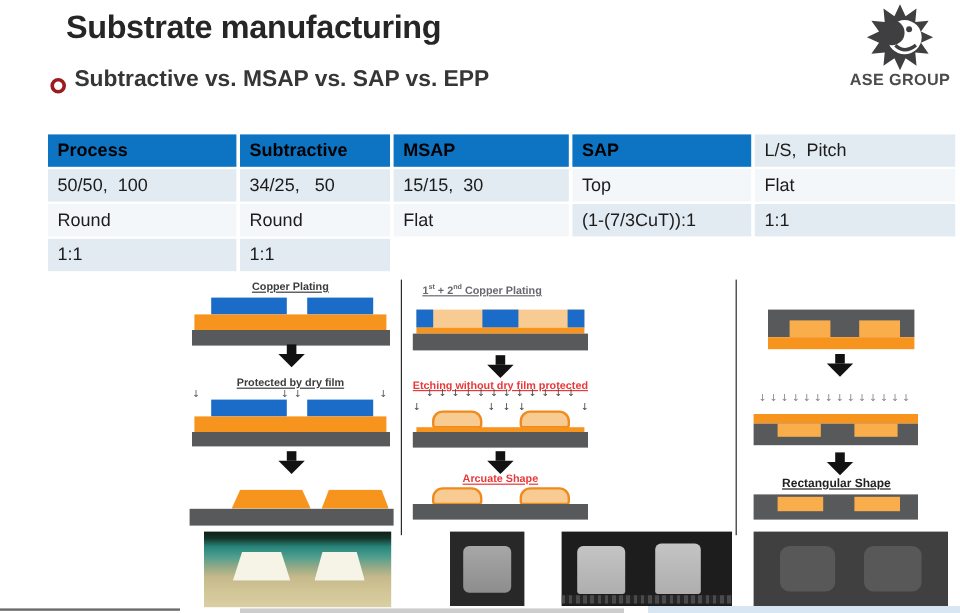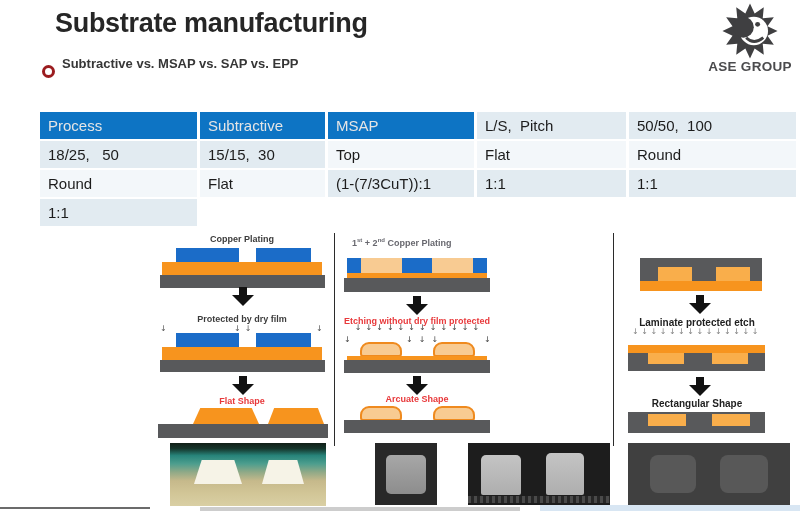--- a/index.html
+++ b/index.html
@@ -2,49 +2,49 @@
 <html><head>
 <meta charset="utf-8">
 <style>
   html,body{margin:0;padding:0;background:#fff;}
   .slide{position:relative;width:800px;height:511px;background:#ffffff;overflow:hidden;
          font-family:"Liberation Sans",sans-serif;}
 
   
   .title{position:absolute;left:55px;top:8px;font-size:27px;font-weight:bold;color:#262626;letter-spacing:-0.3px;}
   .subtitle-bullet{position:absolute;left:42px;top:65px;width:7px;height:7px;border:3px solid #9b1c1f;border-radius:50%;}
-  .subtitle{position:absolute;left:62px;top:56px;font-size:13px;font-weight:bold;color:#363636;}
+  .subtitle{position:absolute;left:62px;top:56px;font-size:19px;font-weight:bold;color:#363636;}
 
   
   .logo-svg{position:absolute;left:712px;top:2px;}
   .logo-text{position:absolute;left:700px;top:59px;width:100px;text-align:center;
              font-size:13.5px;font-weight:bold;color:#4b4b4d;letter-spacing:0.3px;}
 
   
   .ptable{position:absolute;left:40px;top:112px;width:756px;display:grid;
           grid-template-columns:157px 125px 146px 149px auto;grid-auto-rows:27px;
           column-gap:3px;row-gap:2px;background:#fff;}
-  .th{background:#0d74c4;color:#e5e5e5;font-size:15px;font-weight:normal;line-height:27px;padding-left:8px;white-space:pre;}
+  .th{background:#0d74c4;color:#000000;font-size:15px;font-weight:bold;line-height:27px;padding-left:8px;white-space:pre;}
   .td{font-size:15px;color:#1c1c1c;line-height:27px;padding-left:8px;white-space:pre;background:#f3f7fa;}
   .td.alt{background:#e2ebf1;}
 
   
   .vdiv{position:absolute;width:1px;background:#2b2b2b;top:233px;height:213px;}
 
   
   .bar{position:absolute;}
   .orange{background:#f7941e;}
   .peach{background:#f8cb92;}
   .blue{background:#1b6cc8;}
   .grayl{background:#58595b;}
   .lorange{background:#f9ae4b;}
   .trap{position:absolute;background:#f7941e;-webkit-clip-path:polygon(11% 0,89% 0,100% 100%,0 100%);clip-path:polygon(11% 0,89% 0,100% 100%,0 100%);}
   .rshape{position:absolute;background:#f8cb92;border:2px solid #ef8a1e;border-radius:9px 9px 3px 3px;box-sizing:border-box;}
 
-  .dlabel{position:absolute;font-size:9px;font-weight:bold;color:#3c3c3c;text-align:center;white-space:pre;}
+  .dlabel{position:absolute;font-size:9px;font-weight:bold;color:#3c3c3c;text-align:center;white-space:pre;text-decoration:underline;}
   .dlabel.red{color:#e8393b;}
   .dlabel.gray{color:#68686f;text-align:left;}
   .dlabel.big{font-size:10px;color:#1f1f1f;}
   sup{font-size:6px;}
 
   .big-arrow{position:absolute;width:22px;display:flex;flex-direction:column;align-items:center;}
   .big-arrow .stem{width:8px;height:8px;background:#121212;}
   .big-arrow .head{width:0;height:0;border-left:11px solid transparent;border-right:11px solid transparent;border-top:11px solid #121212;}
 
   .sarr{position:absolute;font-family:"DejaVu Sans",sans-serif;font-size:8px;color:#555;letter-spacing:4px;text-align:center;}
@@ -86,24 +86,25 @@
   </svg>
   <div class="logo-text">ASE GROUP</div>
 
   <span class="subtitle-bullet"></span>
   <div class="subtitle">Subtractive vs. MSAP vs. SAP vs. EPP</div>
 
   <div class="ptable">
     <div class="th">Process</div>
     <div class="th">Subtractive</div>
     <div class="th">MSAP</div>
+    <div class="th">SAP</div>
 
     <div class="td alt">L/S,  Pitch</div>
     <div class="td alt">50/50,  100</div>
-    <div class="td alt">18/25,   50</div>
+    <div class="td alt">34/25,   50</div>
     <div class="td alt">15/15,  30</div>
 
     <div class="td">Top</div>
     <div class="td">Flat</div>
     <div class="td">Round</div>
     <div class="td">Round</div>
     <div class="td">Flat</div>
 
     <div class="td alt">(1-(7/3CuT)):1</div>
     <div class="td alt">1:1</div>
@@ -128,21 +129,20 @@
   <span class="sarr" style="left:234px;top:324px;">↓↓</span>
   <span class="sarr" style="left:316px;top:324px;">↓</span>
   <div class="bar blue" style="left:176px;top:333px;width:63px;height:14px;"></div>
   <div class="bar blue" style="left:256px;top:333px;width:55px;height:14px;"></div>
   <div class="bar orange" style="left:162px;top:347px;width:160px;height:13px;"></div>
   <div class="bar grayl" style="left:160px;top:360px;width:165px;height:12px;"></div>
   <div class="big-arrow" style="left:232px;top:376px;">
       <i class="stem"></i>
       <i class="head"></i>
     </div>
-  <div class="dlabel red" style="left:152px;top:396px;width:180px;">Flat Shape</div>
   <div class="trap" style="left:193px;top:408px;width:66px;height:16px;"></div>
   <div class="trap" style="left:268px;top:408px;width:56px;height:16px;"></div>
   <div class="bar grayl" style="left:158px;top:424px;width:170px;height:14px;"></div>
 
   <div class="dlabel gray" style="left:352px;top:237px;width:160px;"><span>1</span><sup>st</sup><span> + 2</span><sup>nd</sup><span> Copper Plating</span></div>
   <div class="bar peach" style="left:347px;top:258px;width:140px;height:15px;">
     <div class="bar blue" style="left:0;top:0;width:14px;height:15px;"></div>
     <div class="bar blue" style="left:55px;top:0;width:30px;height:15px;"></div>
     <div class="bar blue" style="right:0;top:0;width:14px;height:15px;"></div>
   </div>
@@ -172,21 +172,20 @@
 
   <div class="bar grayl" style="left:640px;top:258px;width:122px;height:23px;">
     <div class="bar lorange" style="left:18px;bottom:0;width:34px;height:14px;"></div>
     <div class="bar lorange" style="left:76px;bottom:0;width:34px;height:14px;"></div>
   </div>
   <div class="bar orange" style="left:640px;top:281px;width:122px;height:10px;"></div>
   <div class="big-arrow" style="left:689px;top:295px;">
       <i class="stem"></i>
       <i class="head"></i>
     </div>
-  <div class="dlabel big" style="left:617px;top:317px;width:160px;">Laminate protected etch</div>
   <span class="sarr epp" style="left:628px;top:327px;width:137px;">↓↓↓↓↓↓↓↓↓↓↓↓↓↓</span>
   <div class="bar orange" style="left:628px;top:345px;width:137px;height:8px;"></div>
   <div class="bar grayl" style="left:628px;top:353px;width:137px;height:18px;">
     <div class="bar lorange" style="left:20px;top:0;width:36px;height:11px;"></div>
     <div class="bar lorange" style="left:84px;top:0;width:36px;height:11px;"></div>
   </div>
   <div class="big-arrow" style="left:689px;top:377px;">
       <i class="stem"></i>
       <i class="head"></i>
     </div>

